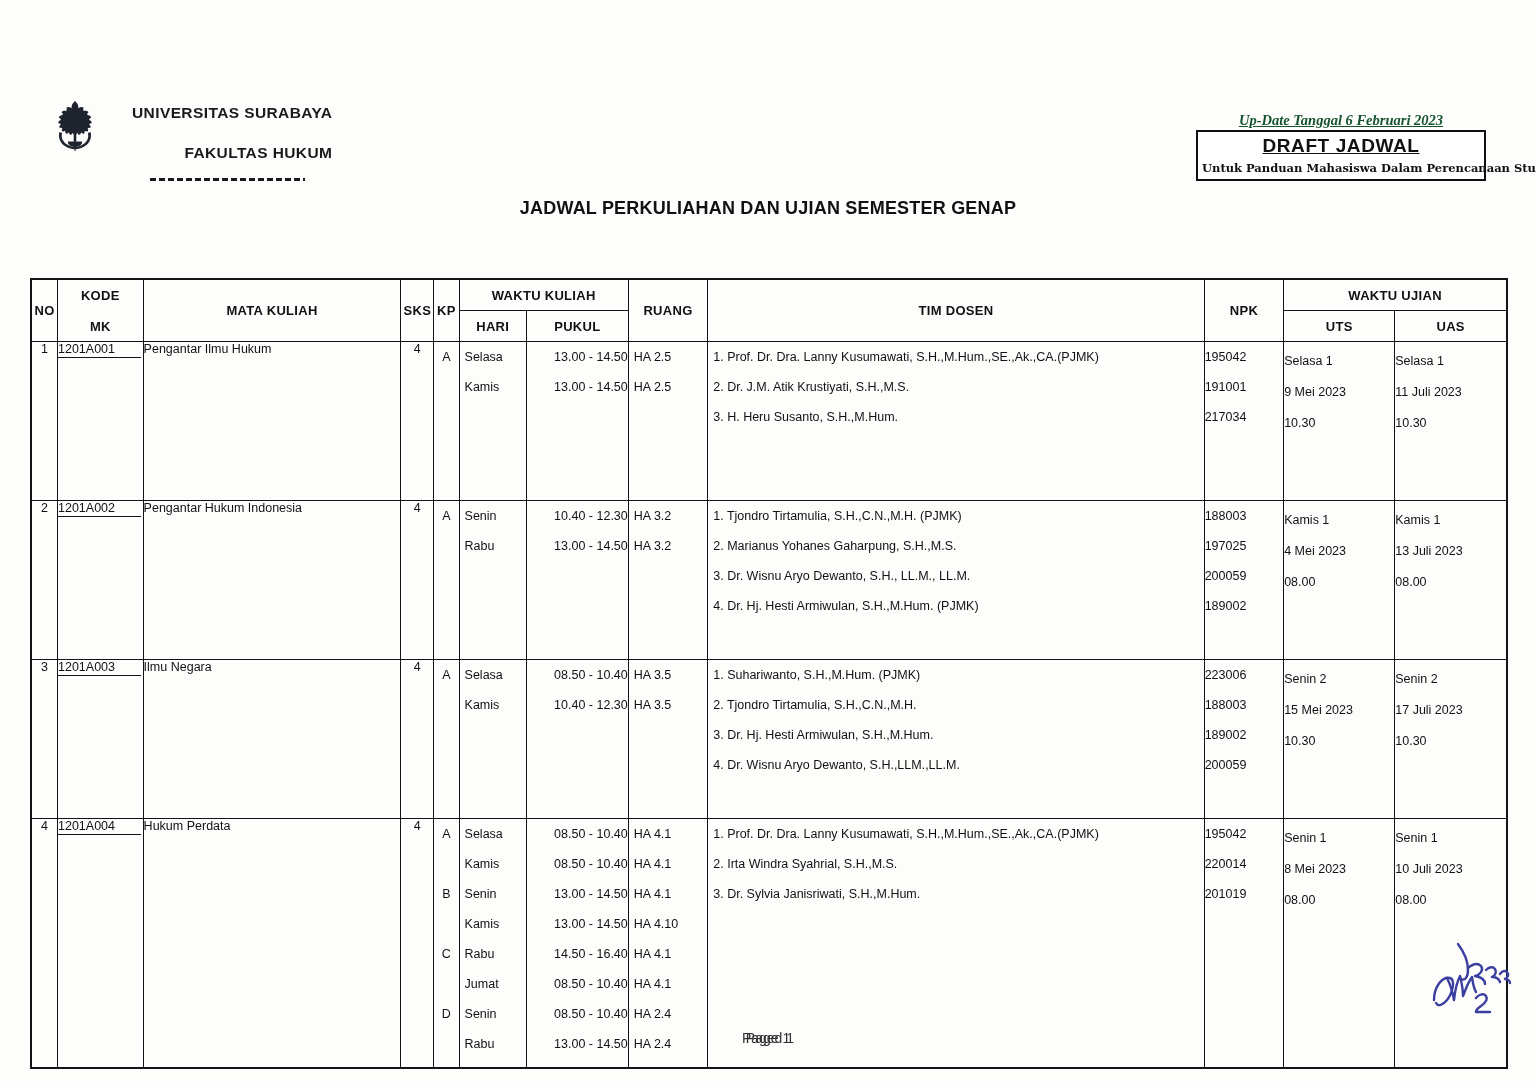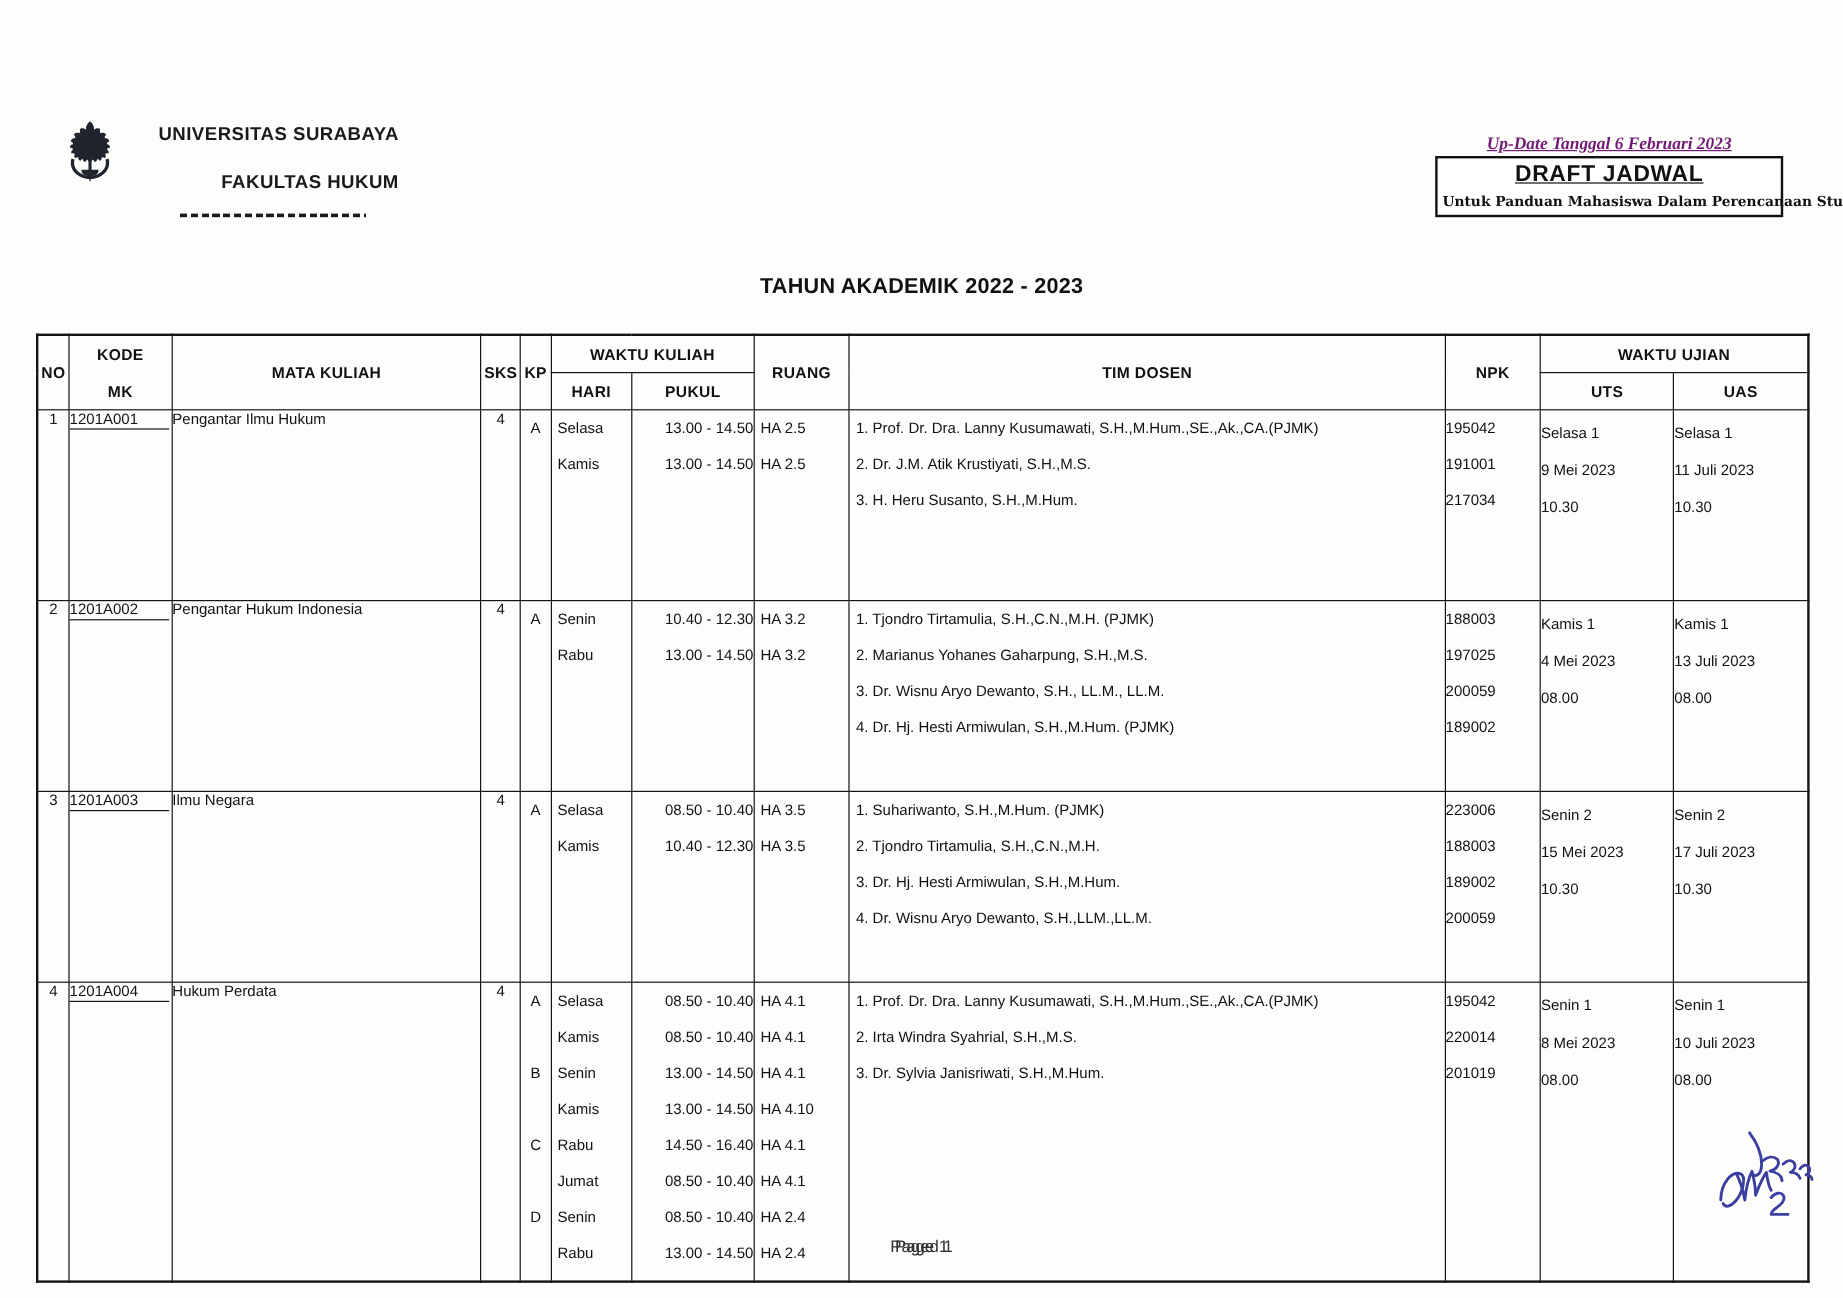--- a/index.html
+++ b/index.html
@@ -67,21 +67,21 @@
     width: 290px;
   }
   .stamp-update {
     font-family: "Liberation Serif", serif;
     font-style: italic;
     font-weight: bold;
     font-size: 14.5px;
     text-align: center;
     text-decoration: underline;
     white-space: nowrap;
-    color: #701a75;
+    color: #14532d;
     margin-bottom: 1px;
   }
   .stamp-box {
     border: 2px solid #111;
     padding: 3px 4px 4px 4px;
     text-align: center;
     background: #fff;
   }
   .stamp-title {
     font-size: 19px;
@@ -259,21 +259,21 @@
   </div>
 
   <div class="stamp">
     <div class="stamp-update">Up-Date Tanggal 6 Februari 2023</div>
     <div class="stamp-box">
       <div class="stamp-title">DRAFT JADWAL</div>
       <div class="stamp-sub">Untuk Panduan Mahasiswa Dalam Perencanaan Studi</div>
     </div>
   </div>
 
-  <div class="doc-subtitle">TAHUN AKADEMIK 2022 - 2023</div>
+  <div class="doc-title">JADWAL PERKULIAHAN DAN UJIAN SEMESTER GENAP</div>
 
   <div class="sched-wrap">
     <table class="sched outer">
       <colgroup>
         <col class="c-no">
           <col class="c-kode">
           <col class="c-mk">
           <col class="c-sks">
         <col class="c-kp">
           <col class="c-hari">

